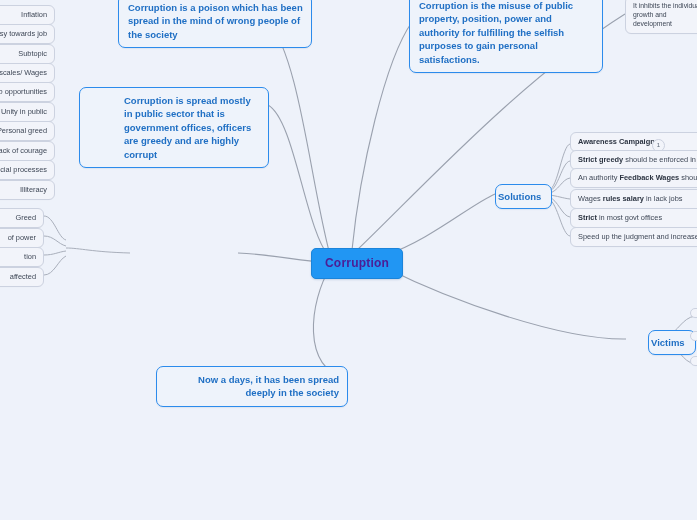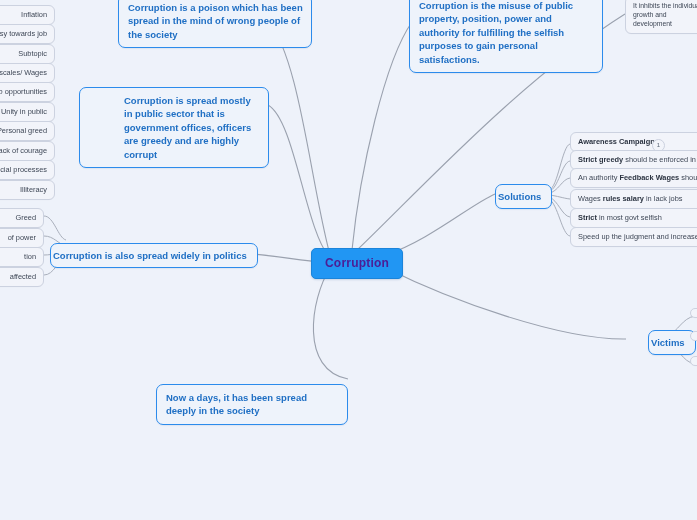--- a/index.html
+++ b/index.html
@@ -158,23 +158,22 @@
   </svg>
 
   <div class="node root" style="left:311px; top:248px;">Corruption</div>
 
   <div class="node main" style="left:118px; top:-6px; width:194px;">Corruption is a poison which has been spread in the mind of wrong people of the society</div>
 
   <div class="node main" style="left:409px; top:-8px; width:194px;">Corruption is the misuse of public property, position, power and authority for fulfilling the selfish purposes to gain personal satisfactions.</div>
 
   <div class="node main" style="left:79px; top:87px; width:190px;padding-left:44px;">Corruption is spread mostly in public sector that is government offices, officers are greedy and are highly corrupt</div>
 
-  <div class="node main pill" style="left:50px; top:243px;">Corruption is also spread widely in politics</div>
-
-  <div class="node main" style="left:156px; top:384px; width:192px;">Now a days, it has been spread deeply in the society</div>
+
+  <div class="node main" style="left:156px; top:366px; width:192px;text-align:right;">Now a days, it has been spread deeply in the society</div>
 
   <div class="node main pill" style="left:495px; top:184px;">Solutions</div>
 
   <div class="node main pill" style="left:648px; top:330px;">Victims</div>
 
   <div class="node leaf tiny" style="left:625px; top:-4px; width:86px; white-space:normal;">It inhibits the individual growth and development</div>
 
   <div class="node leaf right" style="left:570px; top:132px; width:135px;">
     <b>Awareness Campaigns</b><span></span>
   </div>
@@ -186,21 +185,21 @@
 
   <div class="node leaf right" style="left:570px; top:168px; width:135px;">
     <span>An authority </span><b>Feedback Wages</b><span> should be i</span>
   </div>
 
   <div class="node leaf right" style="left:570px; top:189px; width:135px;">
     <span>Wages </span><b>rules salary</b><span> in lack jobs</span>
   </div>
 
   <div class="node leaf right" style="left:570px; top:208px; width:135px;">
-    <b>Strict</b><span> in most govt selfish</span>
+    <b>Strict</b><span> in most govt offices</span>
   </div>
 
   <div class="node leaf right" style="left:570px; top:227px; width:135px;">
     <span>Speed up the judgment and increase the co</span>
   </div>
 
   <div class="node leaf right" style="left:690px; top:308px; width:40px;"></div>
   <div class="node leaf right" style="left:690px; top:331px; width:40px;"></div>
   <div class="node leaf right" style="left:690px; top:356px; width:40px;"></div>
 

